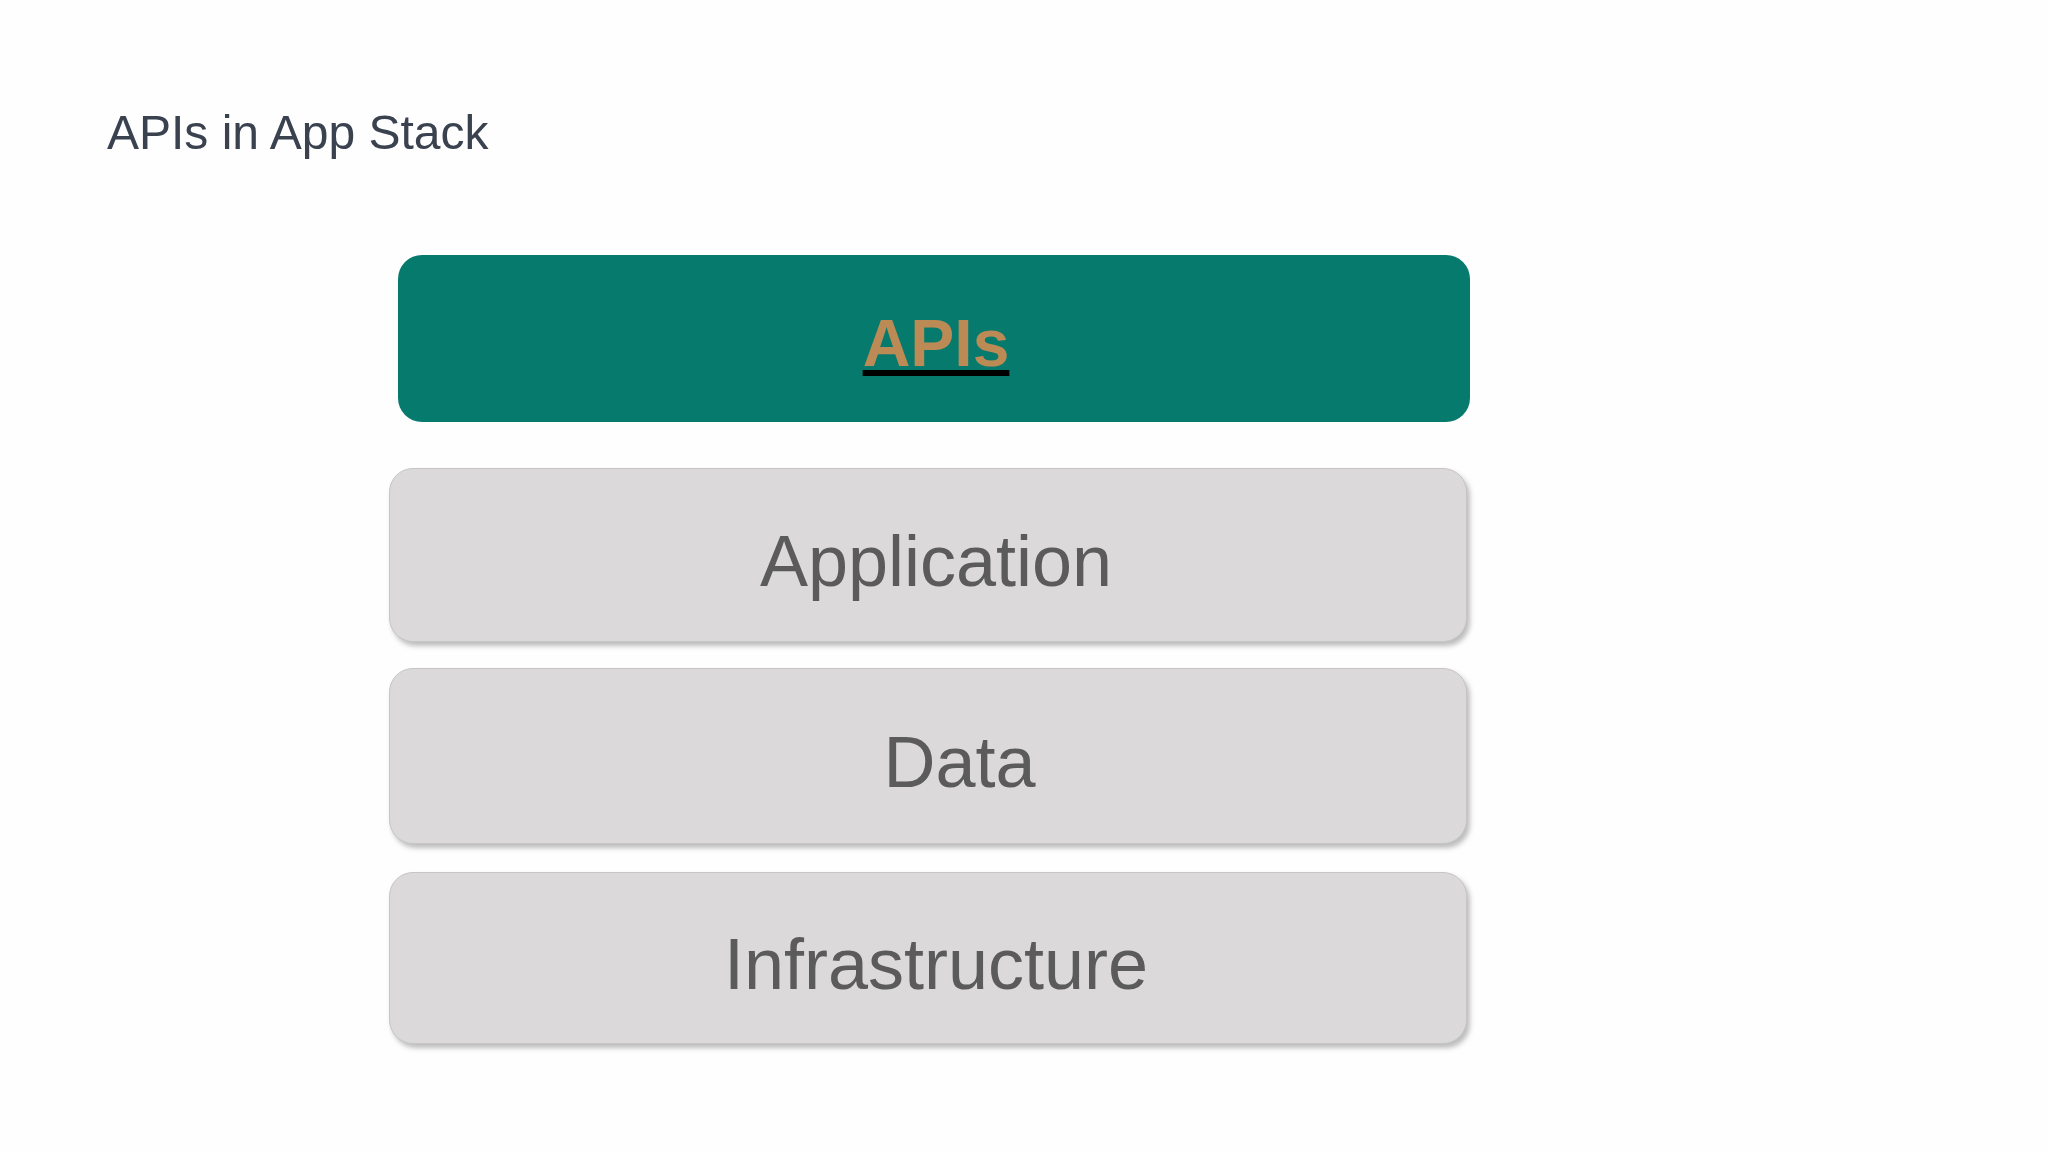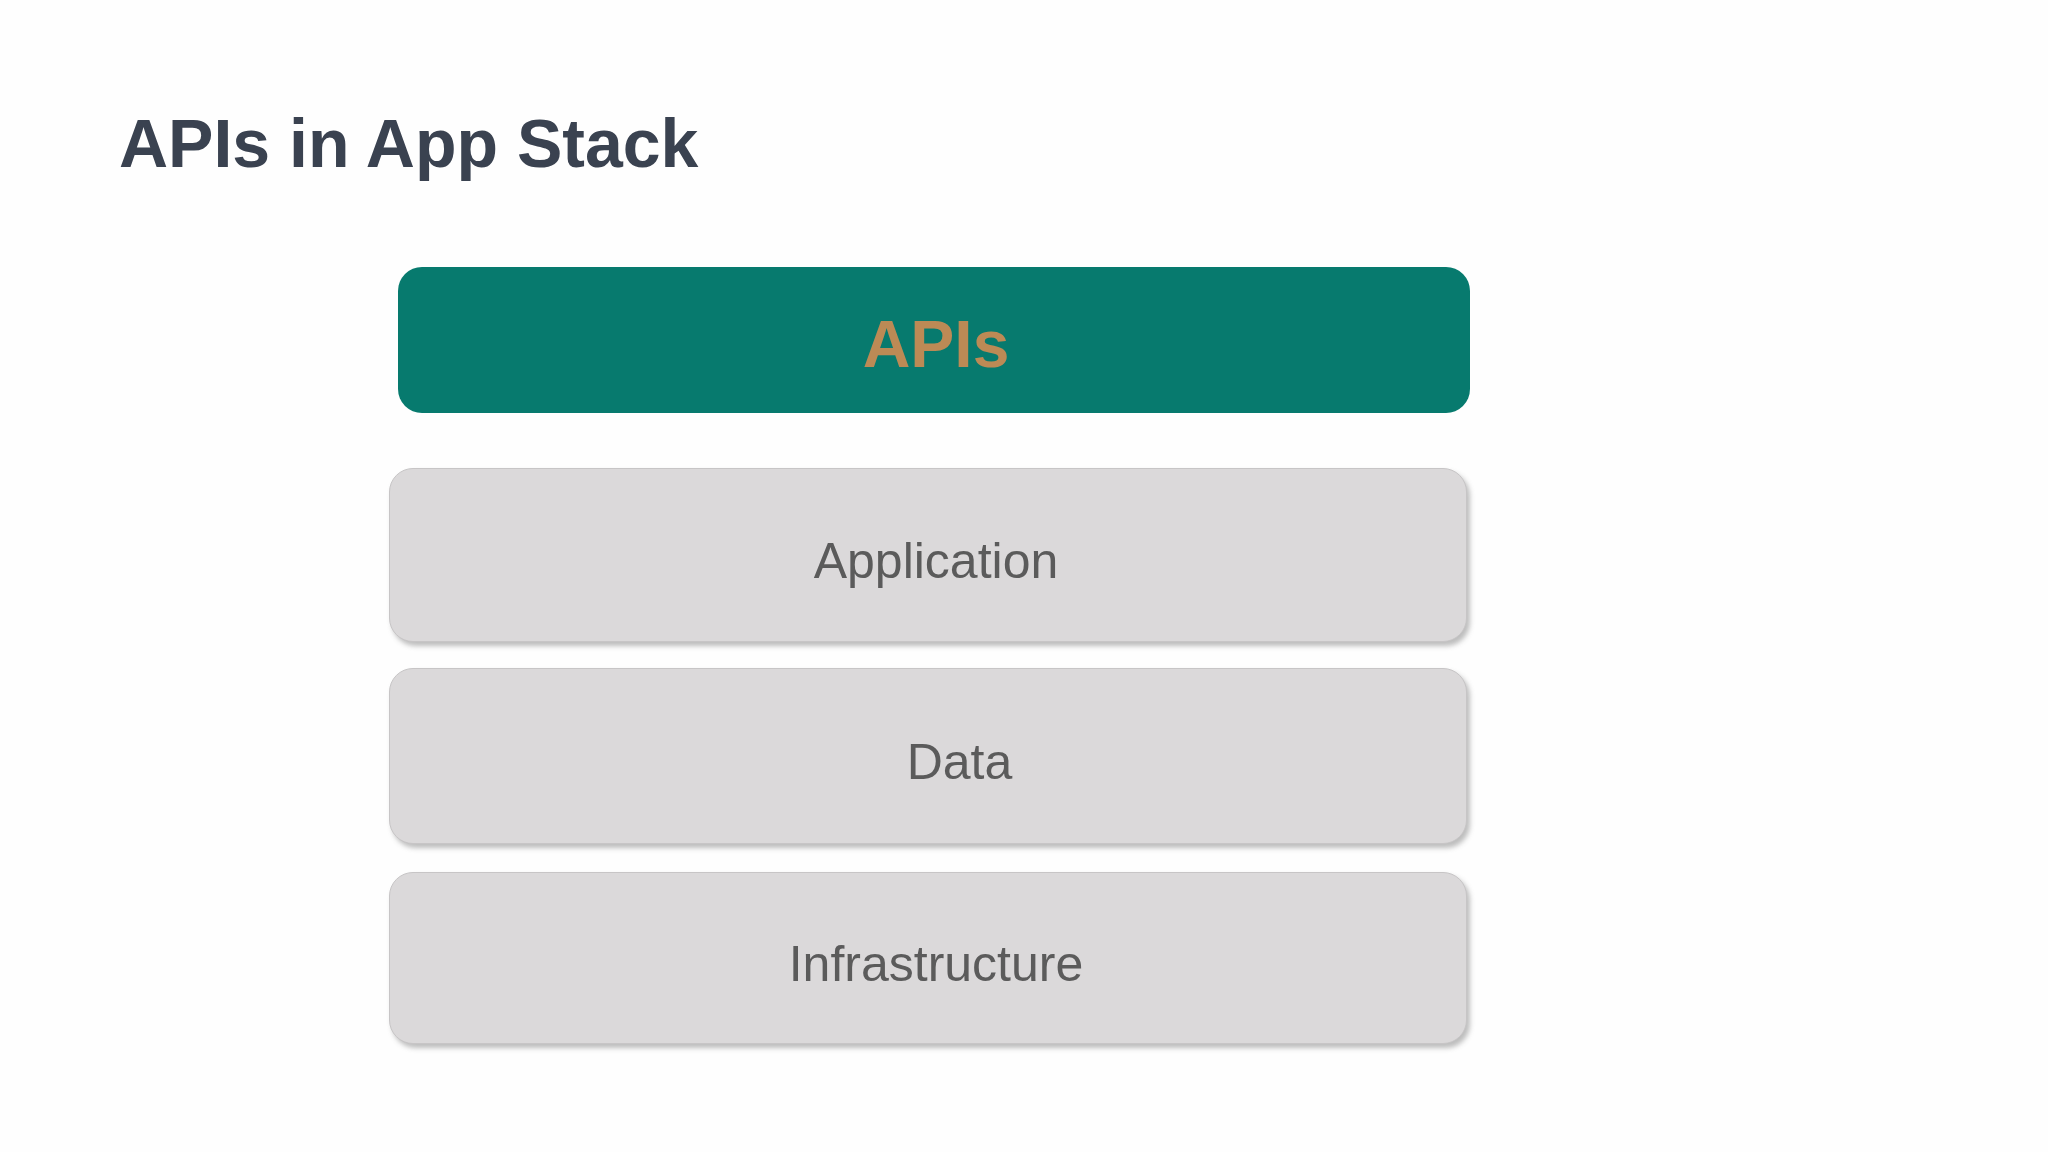--- a/index.html
+++ b/index.html
@@ -14,62 +14,63 @@
     overflow: hidden;
     font-family: "Liberation Sans", sans-serif;
   }
   .slide {
     position: absolute;
     inset: 0;
     background: #fefefe;
   }
   .slide-title {
     position: absolute;
-    left: 119px;
+    left: 107px;
     top: 109px;
-    font-size: 68px;
+    font-size: 48px;
     line-height: 1.0;
-    font-weight: 700;
+    font-weight: 400;
     color: var(--title_text, #3A4250);
     white-space: nowrap;
   }
   .stack-box {
     position: absolute;
     display: flex;
     align-items: center;
     justify-content: center;
     box-sizing: border-box;
     border-radius: 24px;
   }
   .stack-box .label {
     white-space: nowrap;
   }
   .box-apis {
     left: 398px;
-    top: 267px;
+    top: 255px;
     width: 1072px;
-    height: 146px;
+    height: 167px;
     background: var(--teal, #077A6E);
+    text-decoration: underline;
   }
   .box-apis .label {
     color: var(--tan_text, #BC8A55);
     font-size: 66px;
     font-weight: 700;
     transform: translate(2px, 4px);
   }
   .box-gray {
     left: 389px;
     width: 1078px;
     background: var(--gray_fill, #DBD9DA);
     border: 1px solid var(--gray_border, #C7C5C6);
     box-shadow: 3px 4px 5px rgba(110, 110, 110, 0.45);
   }
   .box-gray .label {
     color: var(--gray_text, #5B5B5B);
-    font-size: 50px;
+    font-size: 72px;
     font-weight: 400;
     transform: translate(8px, 6px);
   }
   .box-application {
     top: 468px;
     height: 174px;
   }
   .box-data {
     top: 668px;
     height: 176px;

